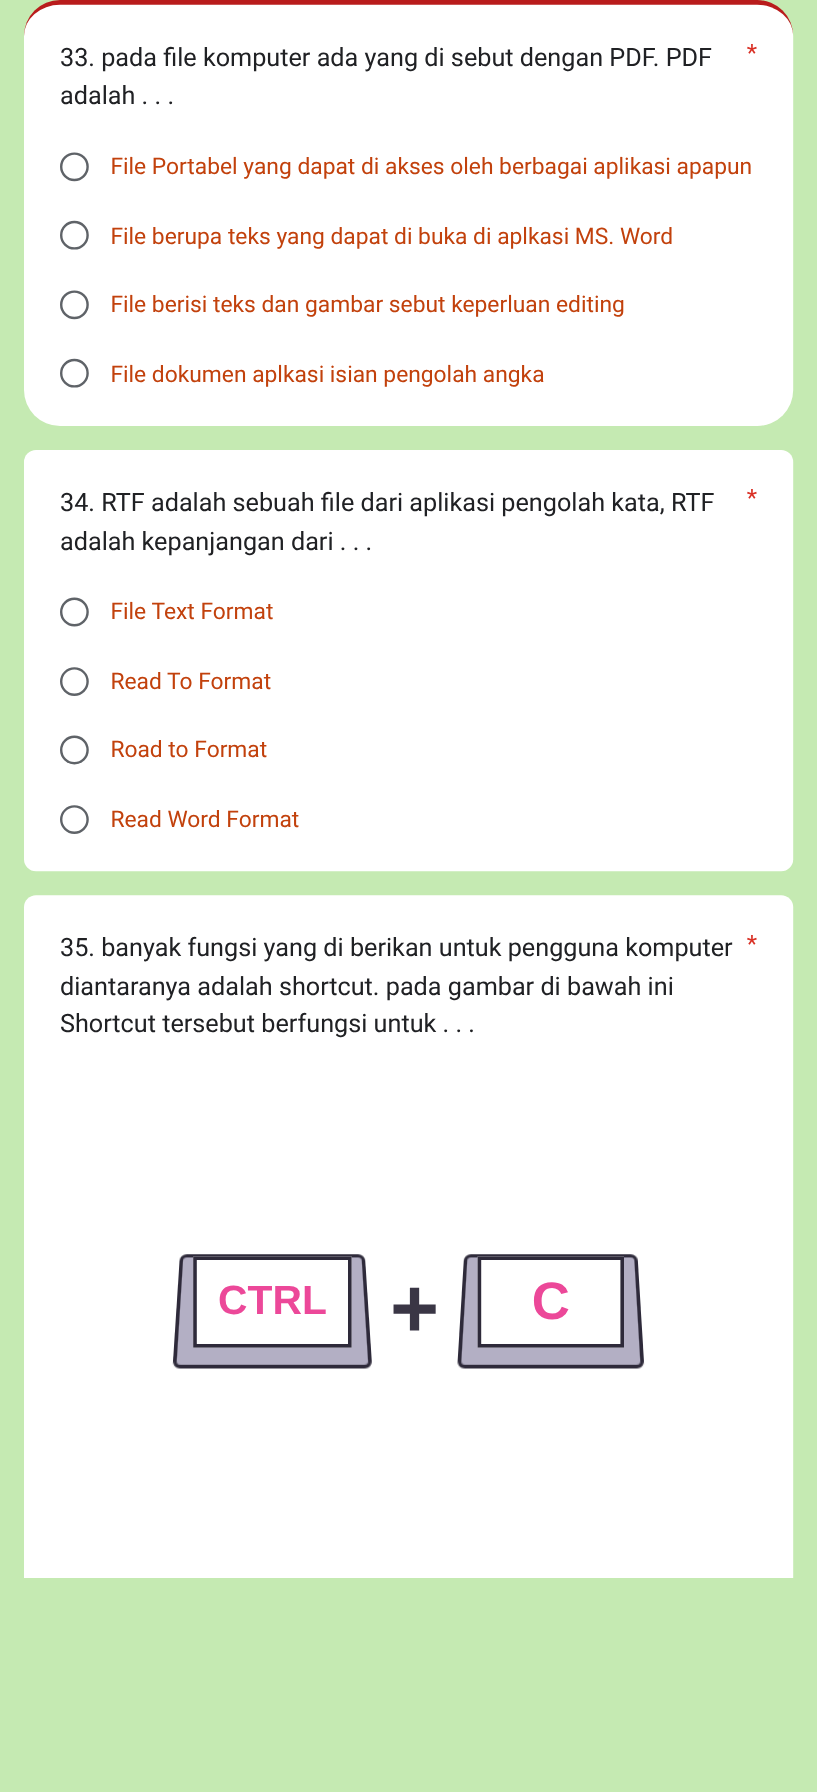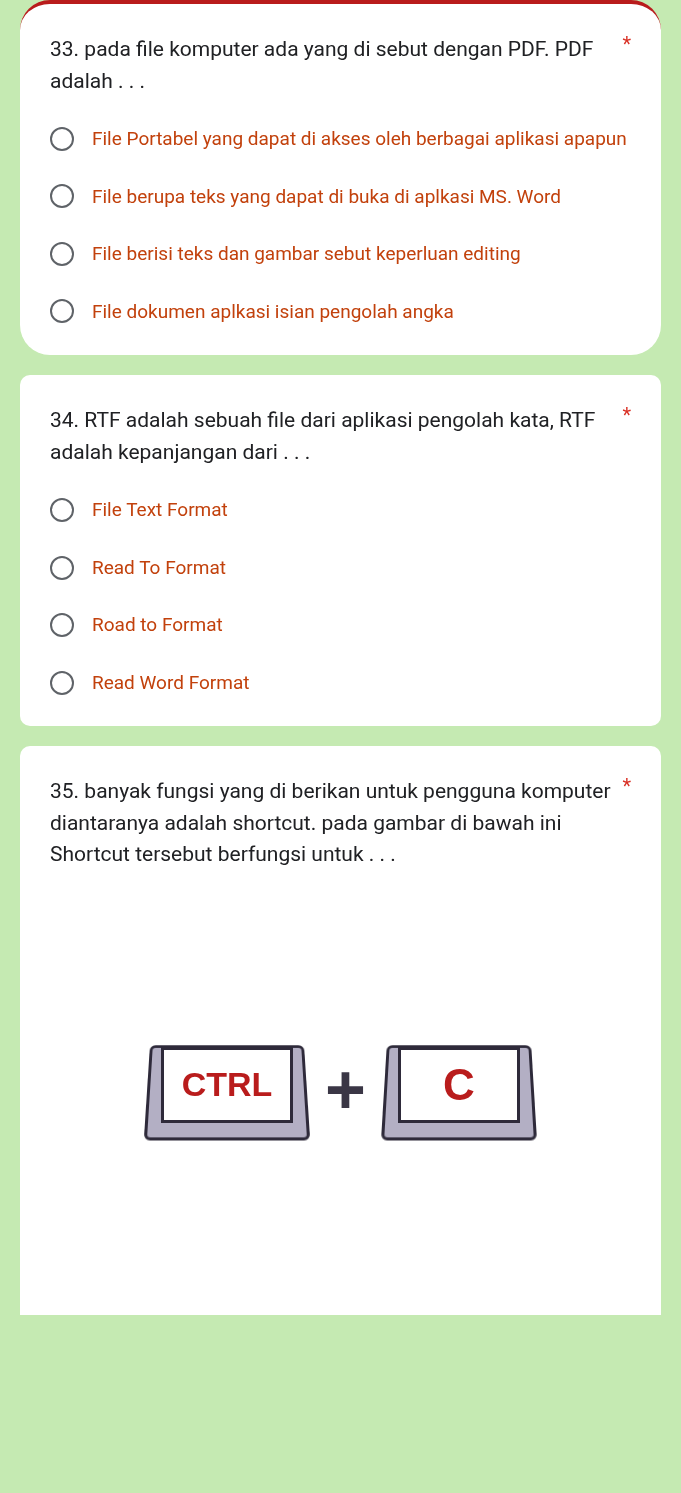--- a/index.html
+++ b/index.html
@@ -83,21 +83,21 @@
     position: absolute;
     top: 6px; left: 14px; right: 14px; bottom: 18px;
     background: #fff;
     border: 3px solid #2e2a3a;
     display: flex;
     align-items: center;
     justify-content: center;
     font-family: 'Comic Sans MS', 'Arial Rounded MT Bold', sans-serif;
     font-weight: 700;
     font-size: 34px;
-    color: #b91c1c;
+    color: #ec4899;
   }
   .key.small .key-inner { font-size: 44px; }
   .plus {
     font-size: 70px;
     font-weight: 900;
     color: #3a3645;
     font-family: 'Arial Black', sans-serif;
   }
 </style>
 </head>

